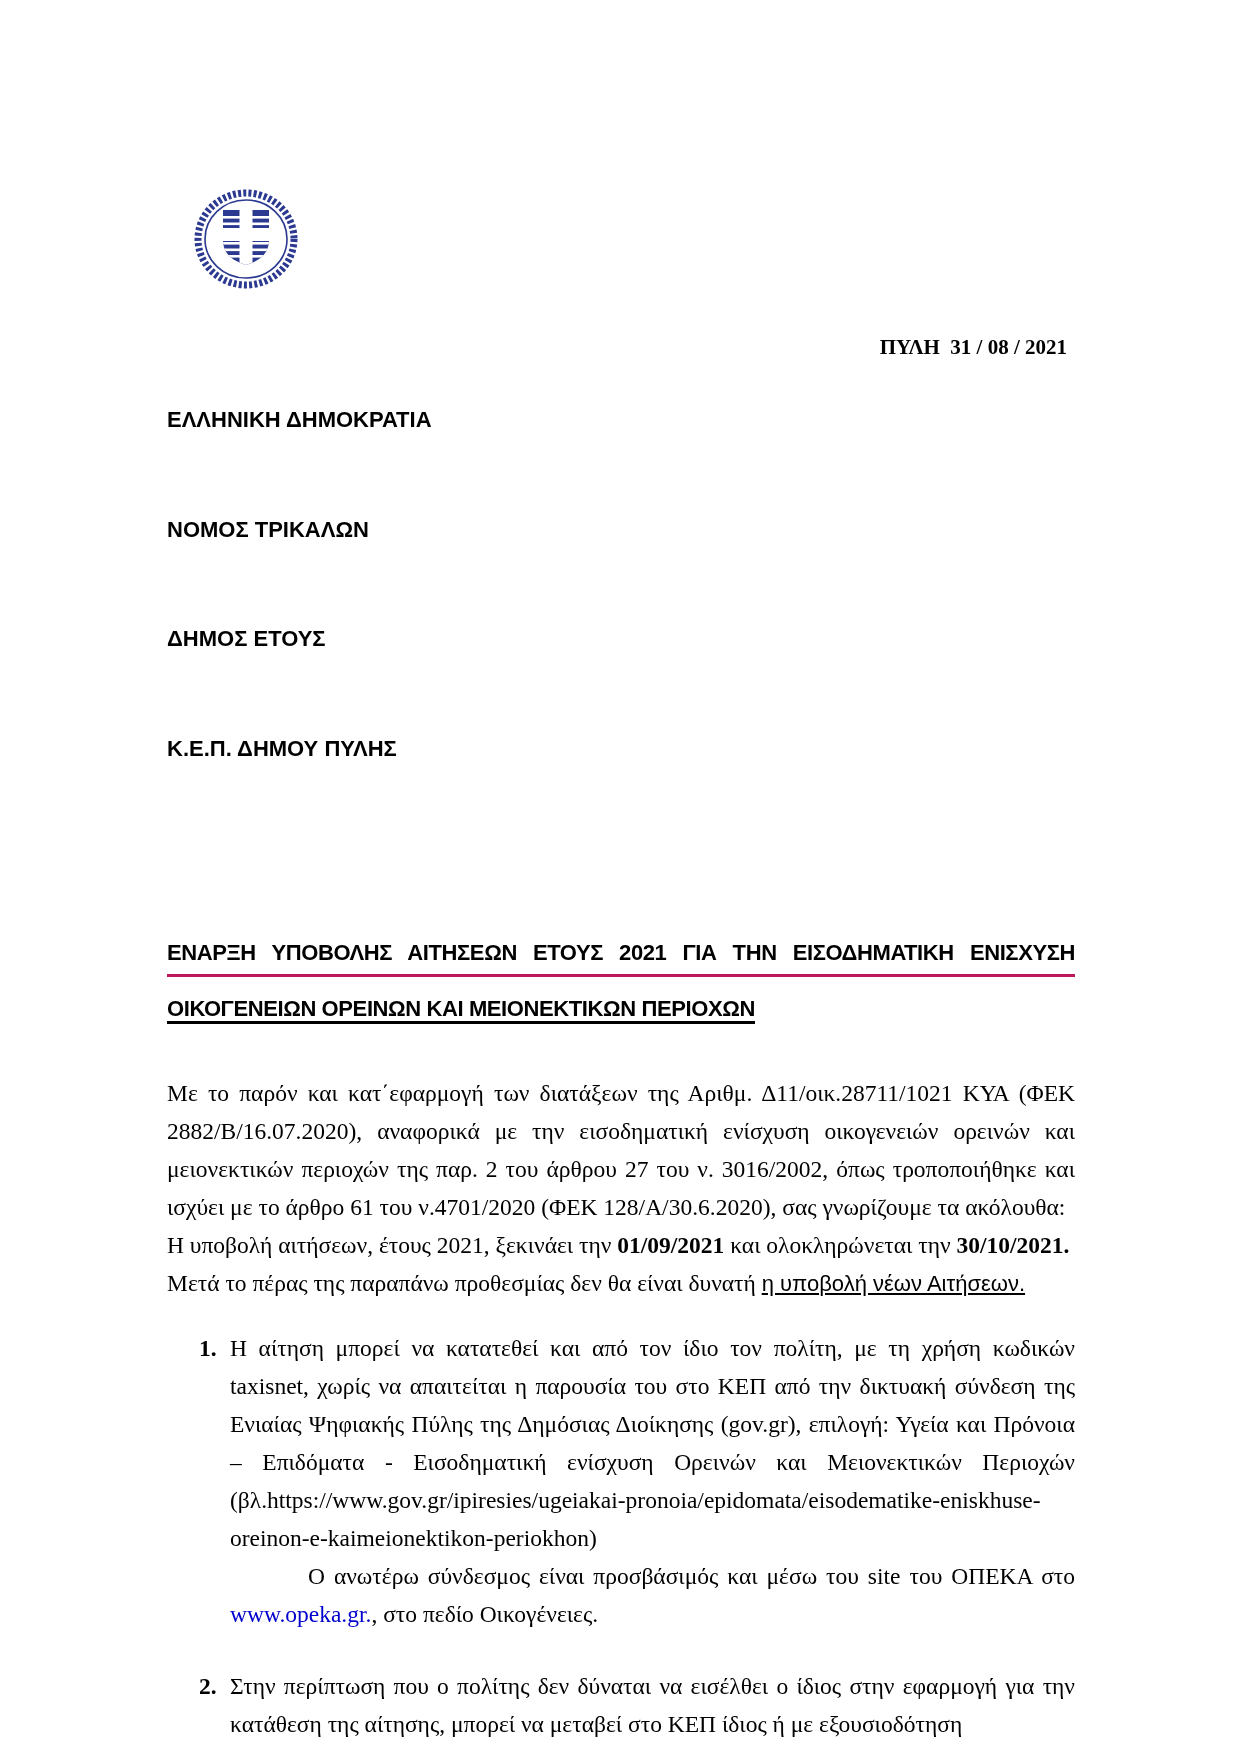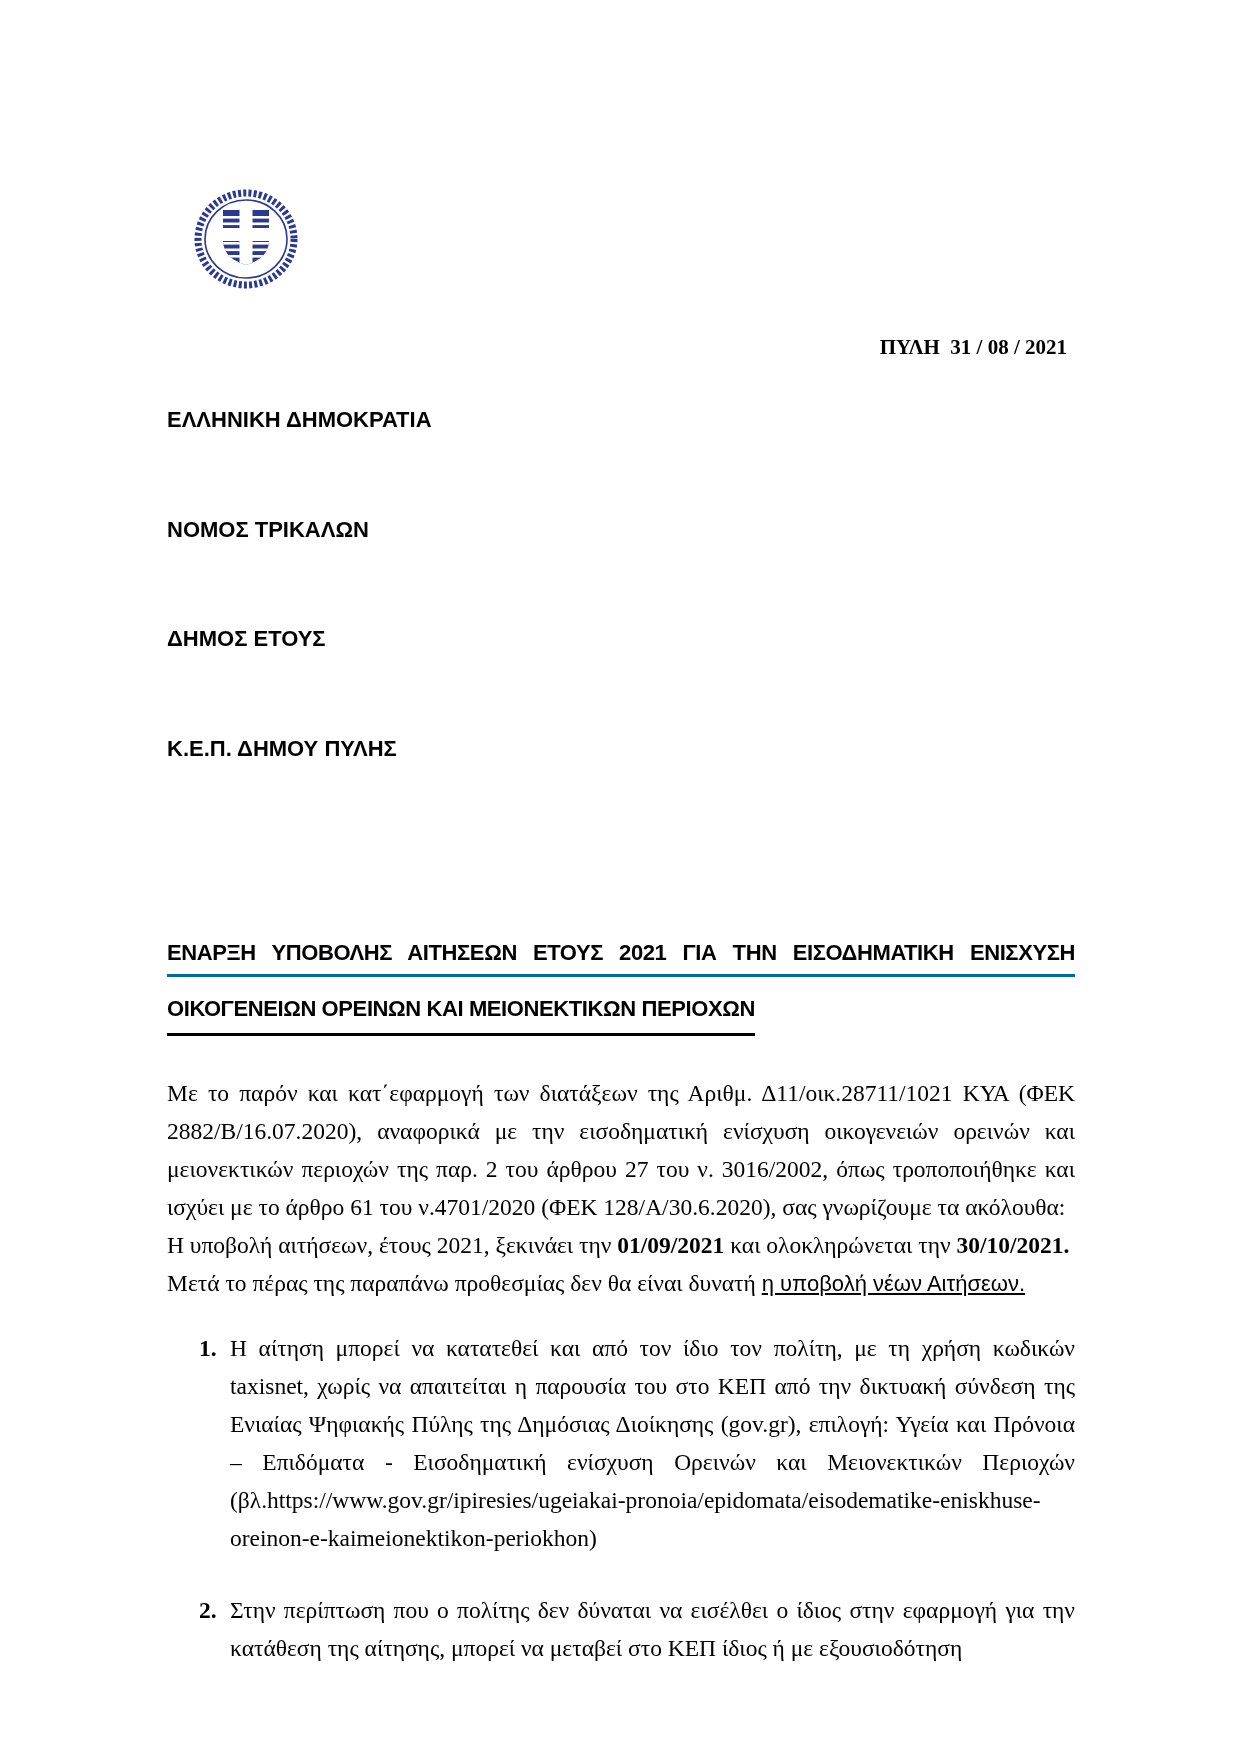--- a/index.html
+++ b/index.html
@@ -16,25 +16,25 @@
   
   .logo-wrap{width:112px;height:108px;margin-left:23px;}
   
   .header-row{display:flex;margin-top:36px;}
   .agency{font-family:"Liberation Sans", sans-serif;font-weight:bold;font-size:22px;line-height:36.5px;white-space:pre;}
   .place-date{font-family:Liberation Serif, serif;font-weight:bold;font-size:21px;line-height:36.5px;margin-left:auto;margin-right:8px;white-space:pre;}
   
   .title-block{margin-top:100px;font-family:"Liberation Sans", sans-serif;font-weight:bold;font-size:22px;letter-spacing:-0.4px;}
   .title-line1{
     text-align:justify;text-align-last:justify;
-    border-bottom:3px solid #0369a1;
+    border-bottom:3px solid #be185d;
     padding-bottom:8px;
   }
   .title-line2{margin-top:19px;}
-  .title-line2 span{border-bottom:3px solid #000;padding-bottom:12px;}
+  .title-line2 span{border-bottom:3px solid #000;padding-bottom:0;}
   
   .para{font-size:23.5px;line-height:38px;text-align:justify;}
   .p1{margin-top:52px;}
   .p2{}
   .p3{margin-top:0;}
   .list{margin-top:26px;}
   .list-item{position:relative;margin-left:63px;}
   .list-item .num{position:absolute;left:-31px;top:0;font-weight:bold;}
   .item-2{margin-top:34px;}
   .note{margin-left:63px;text-indent:78px;margin-top:0;}
@@ -91,20 +91,21 @@
 
   <div class="para p2"><span>Η υποβολή αιτήσεων, έτους 2021, ξεκινάει την </span><span class="b">01/09/2021</span><span> και ολοκληρώνεται την </span><span class="b">30/10/2021.</span></div>
 
   <div class="para p3"><span>Μετά το πέρας της παραπάνω προθεσμίας δεν θα είναι δυνατή </span><span class="sans">η υποβολή νέων Αιτήσεων.</span></div>
 
   <div class="list">
     <div class="para list-item">
       <span class="num">1.</span>
       <span><span>Η αίτηση μπορεί να κατατεθεί και από τον ίδιο τον πολίτη, με τη χρήση κωδικών taxisnet, χωρίς να απαιτείται η παρουσία του στο ΚΕΠ από την δικτυακή σύνδεση της Ενιαίας Ψηφιακής Πύλης της Δημόσιας Διοίκησης (gov.gr), επιλογή: Υγεία και Πρόνοια – Επιδόματα - Εισοδηματική ενίσχυση Ορεινών και Μειονεκτικών Περιοχών (βλ.https://www.gov.gr/ipiresies/ugeiakai-pronoia/epidomata/eisodematike-eniskhuse-oreinon-e-kaimeionektikon-periokhon)</span></span>
     </div>
+    <div class="para note"><span>Ο ανωτέρω  σύνδεσμος είναι προσβάσιμός και μέσω του site του ΟΠΕΚΑ στο </span><span class="lnk">www.opeka.gr.</span><span>, στο πεδίο Οικογένειες.</span></div>
 
     <div class="para list-item item-2">
       <span class="num">2.</span>
       <span><span>Στην περίπτωση που ο πολίτης δεν δύναται να εισέλθει ο ίδιος στην εφαρμογή για την κατάθεση της αίτησης, μπορεί να μεταβεί στο ΚΕΠ ίδιος ή με εξουσιοδότηση</span></span>
     </div>
   </div>
 
 </div>
 
 </body></html>

